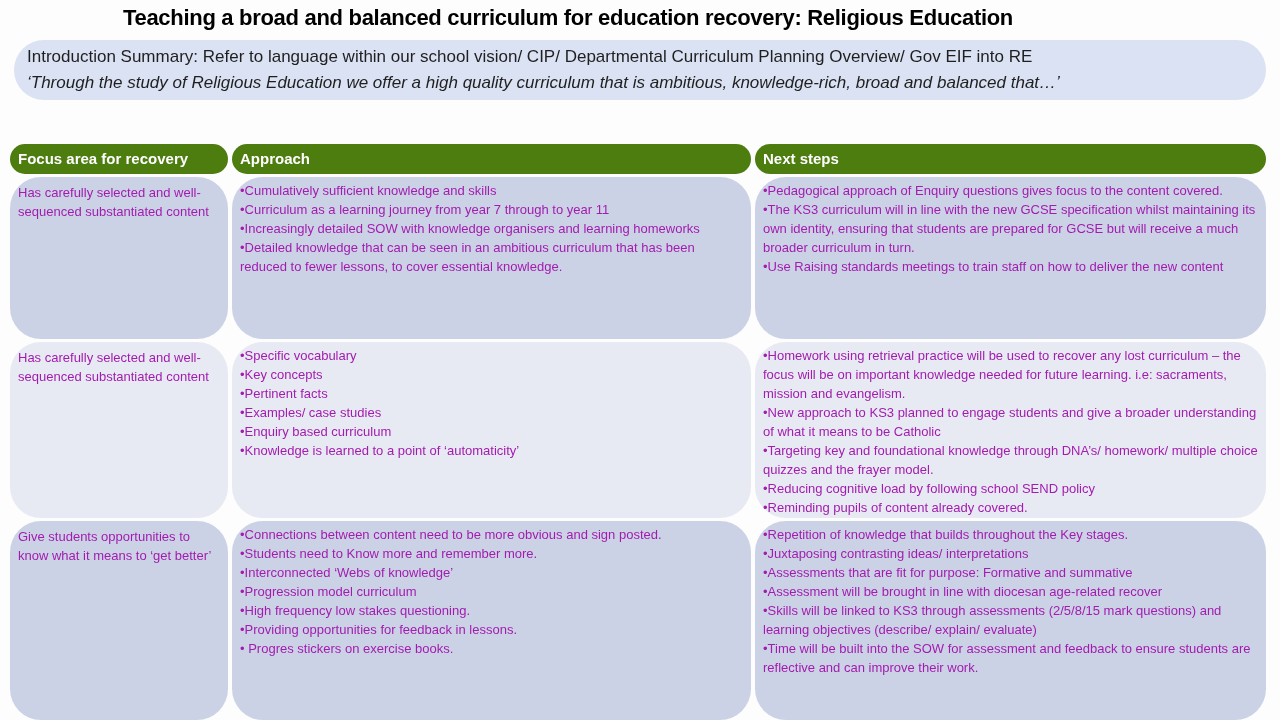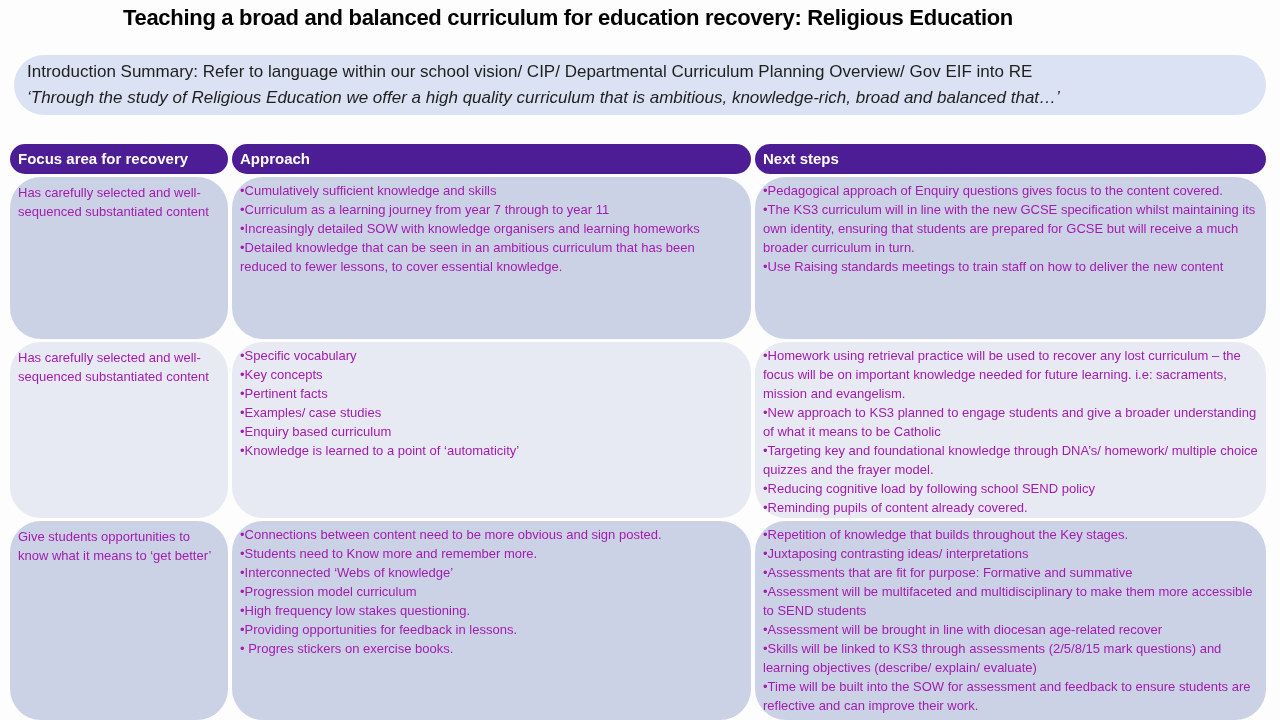--- a/index.html
+++ b/index.html
@@ -4,33 +4,33 @@
 <style>
   * { margin:0; padding:0; box-sizing:border-box;border-radius:31px; }
   html,body { width:1280px; height:720px; overflow:hidden; background:#fdfdfd;
               font-family:"Liberation Sans", sans-serif; color:#1a1a1a; }
 
   .slide { position:relative; width:1280px; height:720px; background:#fdfdfd; }
 
   .title { position:absolute; left:0; top:5px; width:1136px; text-align:center;
            font-size:22px; font-weight:bold; letter-spacing:-0.3px; color:#000; }
 
-  .intro { position:absolute; left:14px; top:55px; width:1252px; height:60px;
+  .intro { position:absolute; left:14px; top:40px; width:1252px; height:60px;
            background:#dae2f3; padding:4px 13px 0 13px; overflow:hidden;
            font-size:17px; line-height:25.5px; color:#1f1f1f; }
   .intro .line2 { font-style:italic; }
 
   .table { position:absolute; left:10px; top:144px; width:1256px; }
   .trow { display:flex; column-gap:4px; margin-bottom:3px; }
   .cell { flex:none; padding:4px 8px; overflow:hidden; }
   .col-focus    { width:218px; }
   .col-approach { width:519px; }
   .col-next     { width:511px; }
 
-  .thead .cell { background:#4c1d95; color:#ffffff; font-weight:bold;
+  .thead .cell { background:#4d7c0f; color:#ffffff; font-weight:bold;
                  font-size:15px; height:30px; padding-top:6px; }
 
   .brow .cell { font-size:13px; line-height:19px; color:#a21caf; }
   .row1 { height:162px; } .row2 { height:176px; } .row3 { height:199px; }
   .row1 .cell, .row3 .cell { background:#ccd2e6; }
   .row2 .cell { background:#e8eaf3; }
 
   .focus-text { padding-top:2px; }
   .bullet::before { content:"\2022"; }
 </style>
@@ -99,21 +99,20 @@
             <div class="bullet">Interconnected ‘Webs of knowledge’</div>
             <div class="bullet">Progression model curriculum</div>
             <div class="bullet">High frequency low stakes questioning.</div>
             <div class="bullet">Providing opportunities for feedback in lessons.</div>
             <div class="bullet"> Progres stickers on exercise books.</div>
           </div>
           <div class="cell col-next">
             <div class="bullet">Repetition of knowledge that builds throughout the Key stages.</div>
             <div class="bullet">Juxtaposing contrasting ideas/ interpretations</div>
             <div class="bullet">Assessments that are fit for purpose: Formative and summative</div>
-            <div class="bullet">Assessment will be multifaceted and multidisciplinary to make them more accessible to SEND students</div>
             <div class="bullet">Assessment will be brought in line with diocesan age-related recover</div>
             <div class="bullet">Skills will be linked to KS3 through assessments (2/5/8/15 mark questions) and learning objectives (describe/ explain/ evaluate)</div>
             <div class="bullet">Time will be built into the SOW for assessment and feedback to ensure students are reflective and can improve their work.</div>
           </div>
         </div>
       </div>
   </div>
 
 </div>
 

